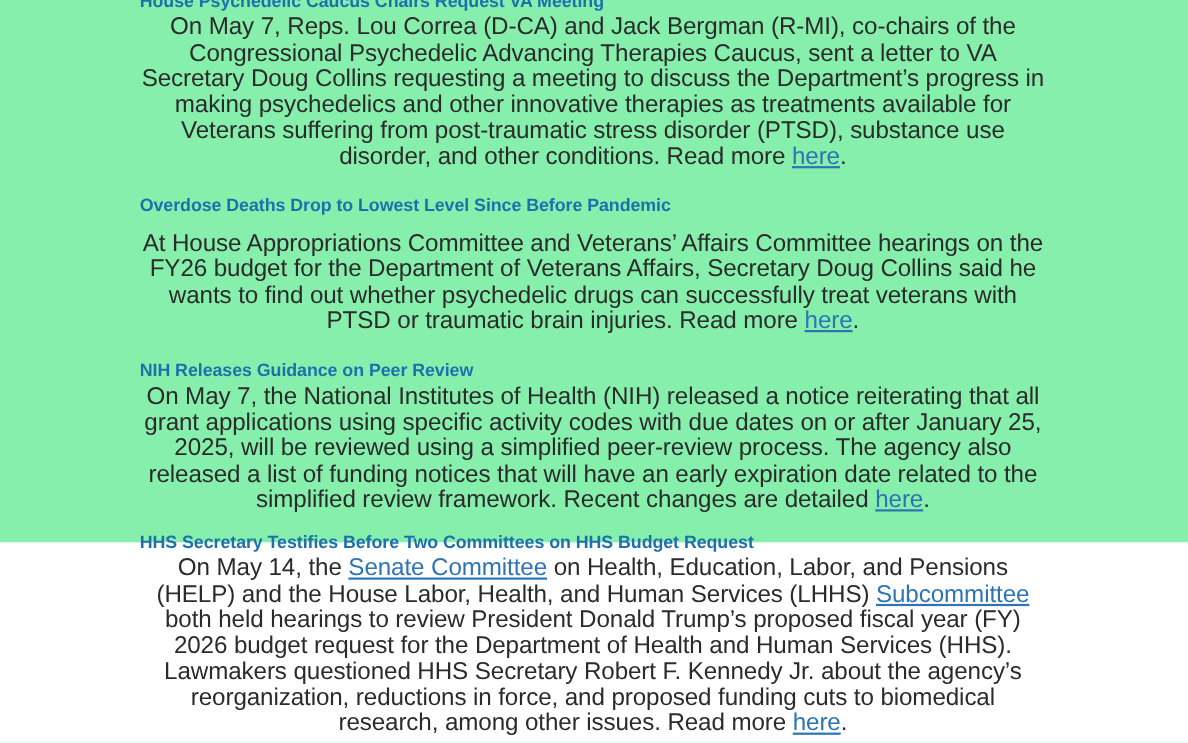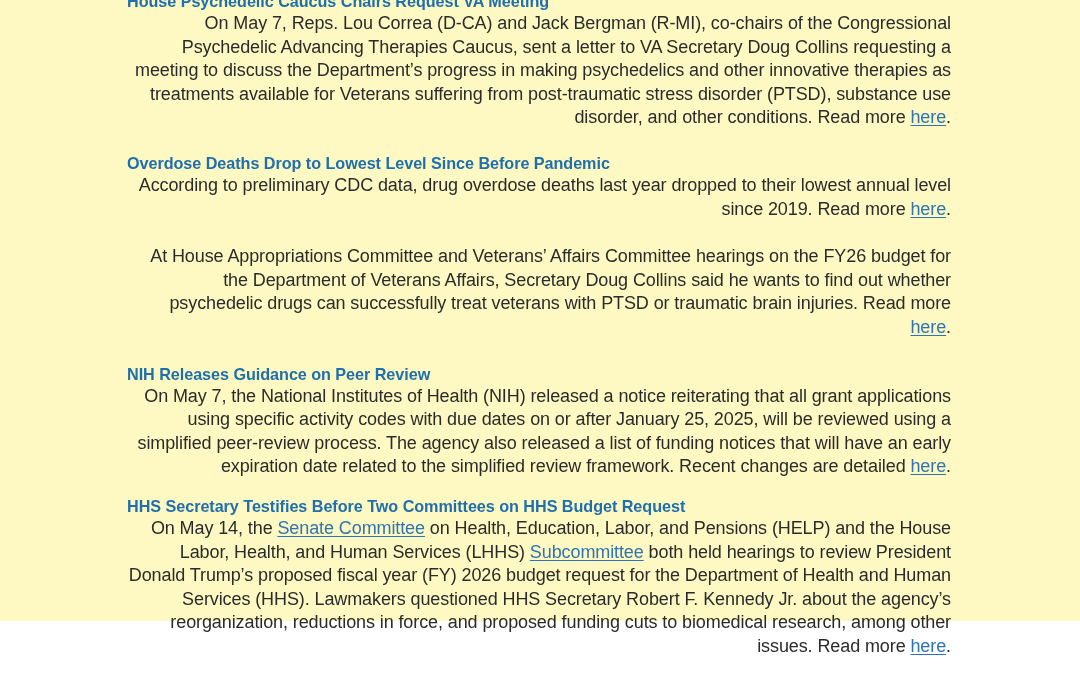--- a/index.html
+++ b/index.html
@@ -11,22 +11,22 @@
     width: 1080px;
     height: 675px;
     overflow: hidden;
     font-family: "Liberation Sans", sans-serif;
     -webkit-font-smoothing: antialiased;
   }
 
   #page {
     position: relative;
     width: 1080px;
-    height: 621px;
-    background: #fef9c3;
+    height: 493px;
+    background: #86efac;
     box-sizing: border-box;
     padding-left: 38px;
   }
 
   
   #doc-body {
     position: absolute;
     left: 127px;
     top: -9px;              
     width: 824px;
@@ -45,55 +45,54 @@
     line-height: 20px;
     font-weight: bold;
     color: #1F6FAD;
     letter-spacing: -0.05px;
     margin: 0 0 1px 0;
     white-space: nowrap;
   }
 
   .article-body {
     font-family: "Liberation Sans", sans-serif;
-    font-size: 18px;
+    font-size: 22px;
     line-height: 23.6px;
     color: #2b2b2b;
     margin: 0;
     letter-spacing: -0.1px;
-    text-align: right;
+    text-align: center;
   }
 
   a.doclink {
     color: #2E74B5;
     text-decoration: underline;
     text-underline-offset: 1.5px;
   }
 
   
   #article-0 { margin-bottom: 23px; }
-  #article-1 { margin-bottom: 24px; }
+  #article-1 { margin-bottom: 12px; }
   #article-2 { margin-bottom: 24px; }
   #article-3 { }
 </style>
 </head>
 <body>
 
 <div id="page">
 
   <div id="doc-body">
 
     <div class="article" id="article-0">
       <h2 class="article-heading">House Psychedelic Caucus Chairs Request VA Meeting</h2>
       <p class="article-body"><span>On May 7, Reps. Lou Correa (D-CA) and Jack Bergman (R-MI), co-chairs of the Congressional Psychedelic Advancing Therapies Caucus, sent a letter to VA Secretary Doug Collins requesting a meeting to discuss the Department’s progress in making psychedelics and other innovative therapies as treatments available for Veterans suffering from post-traumatic stress disorder (PTSD), substance use disorder, and other conditions. Read more </span><a class="doclink" href="#">here</a><span>.</span></p>
     </div>
 
     <div class="article" id="article-1">
       <h2 class="article-heading">Overdose Deaths Drop to Lowest Level Since Before Pandemic</h2>
-      <p class="article-body"><span>According to preliminary CDC data, drug overdose deaths last year dropped to their lowest annual level since 2019. Read more </span><a class="doclink" href="#">here</a><span>.</span></p>
     </div>
 
     <div class="article" id="article-2">
       <p class="article-body"><span>At House Appropriations Committee and Veterans’ Affairs Committee hearings on the FY26 budget for the Department of Veterans Affairs, Secretary Doug Collins said he wants to find out whether psychedelic drugs can successfully treat veterans with PTSD or traumatic brain injuries. Read more </span><a class="doclink" href="#">here</a><span>.</span></p>
     </div>
 
     <div class="article" id="article-3">
       <h2 class="article-heading">NIH Releases Guidance on Peer Review</h2>
       <p class="article-body"><span>On May 7, the National Institutes of Health (NIH) released a notice reiterating that all grant applications using specific activity codes with due dates on or after January 25, 2025, will be reviewed using a simplified peer-review process. The agency also released a list of funding notices that will have an early expiration date related to the simplified review framework. Recent changes are detailed </span><a class="doclink" href="#">here</a><span>.</span></p>
     </div>

